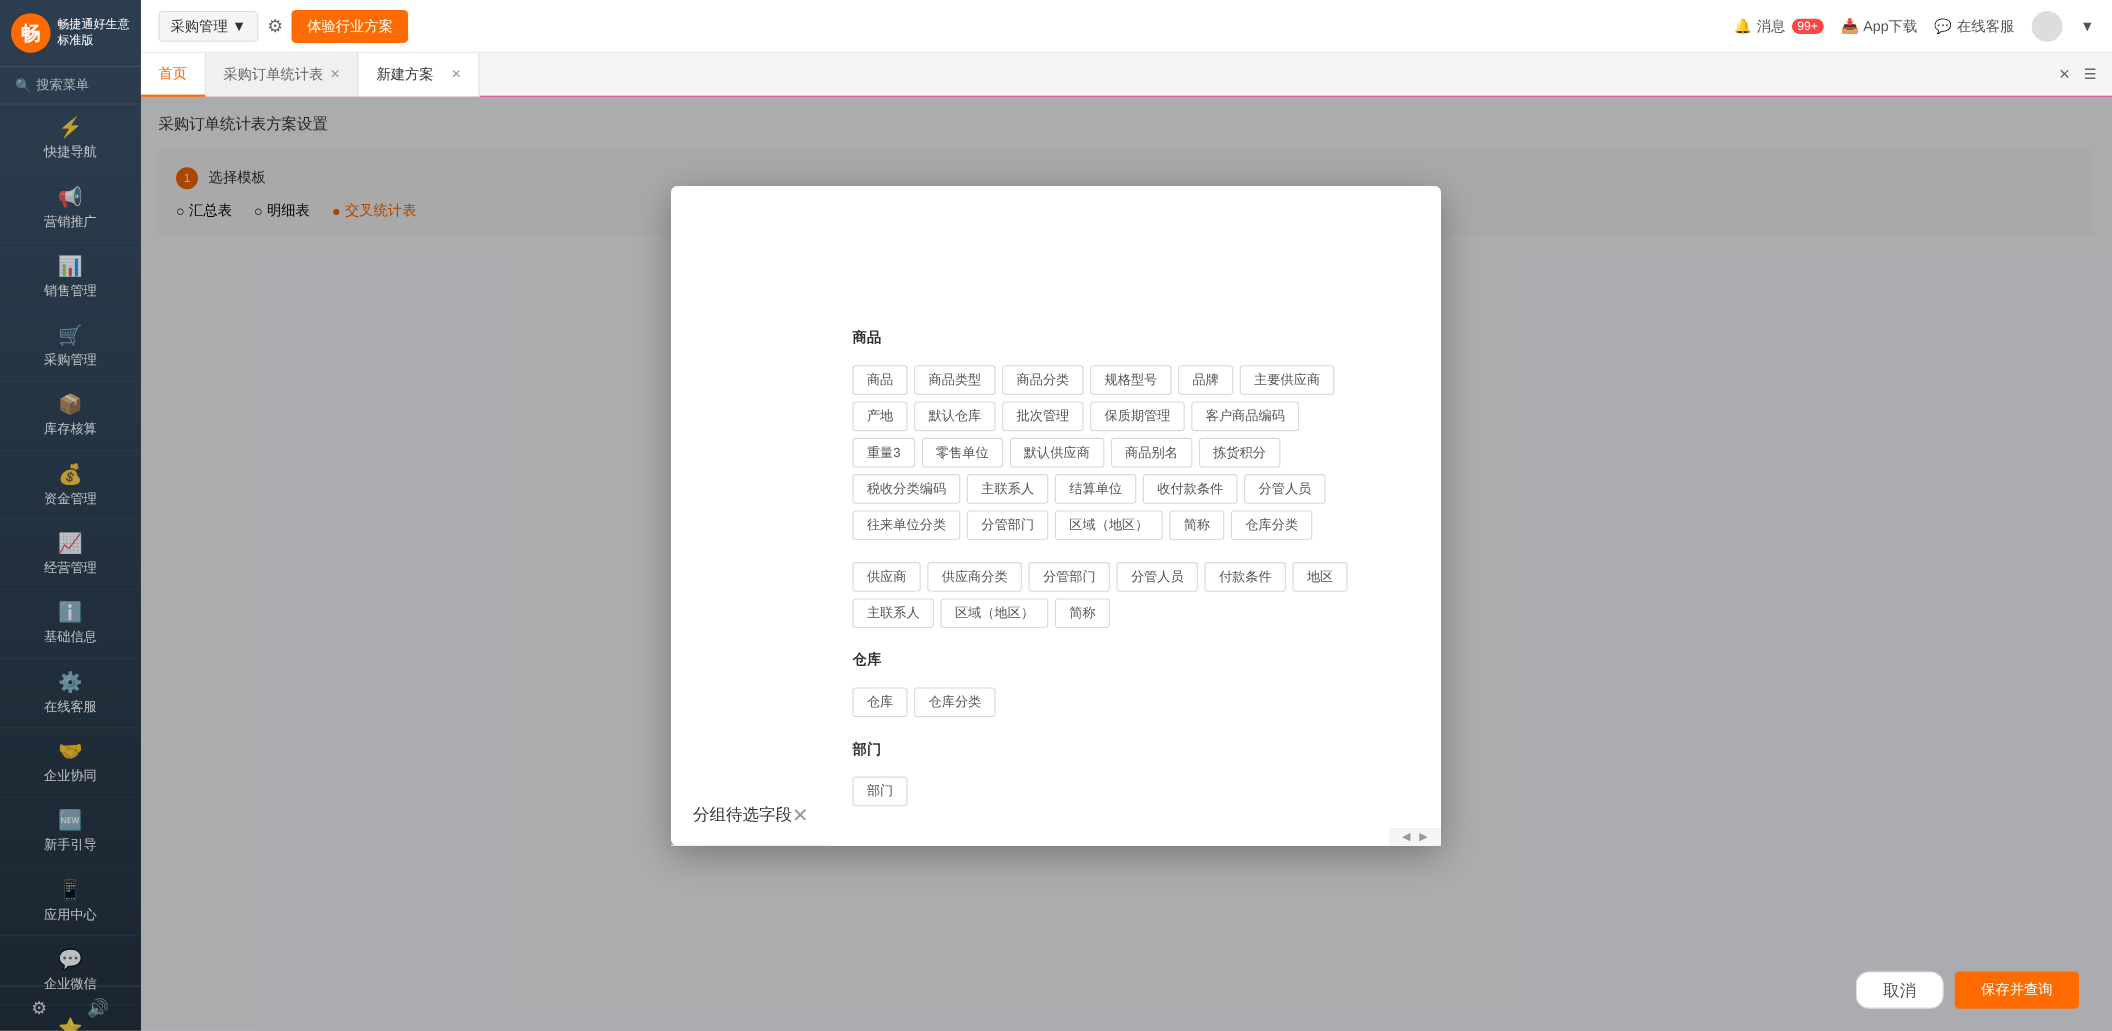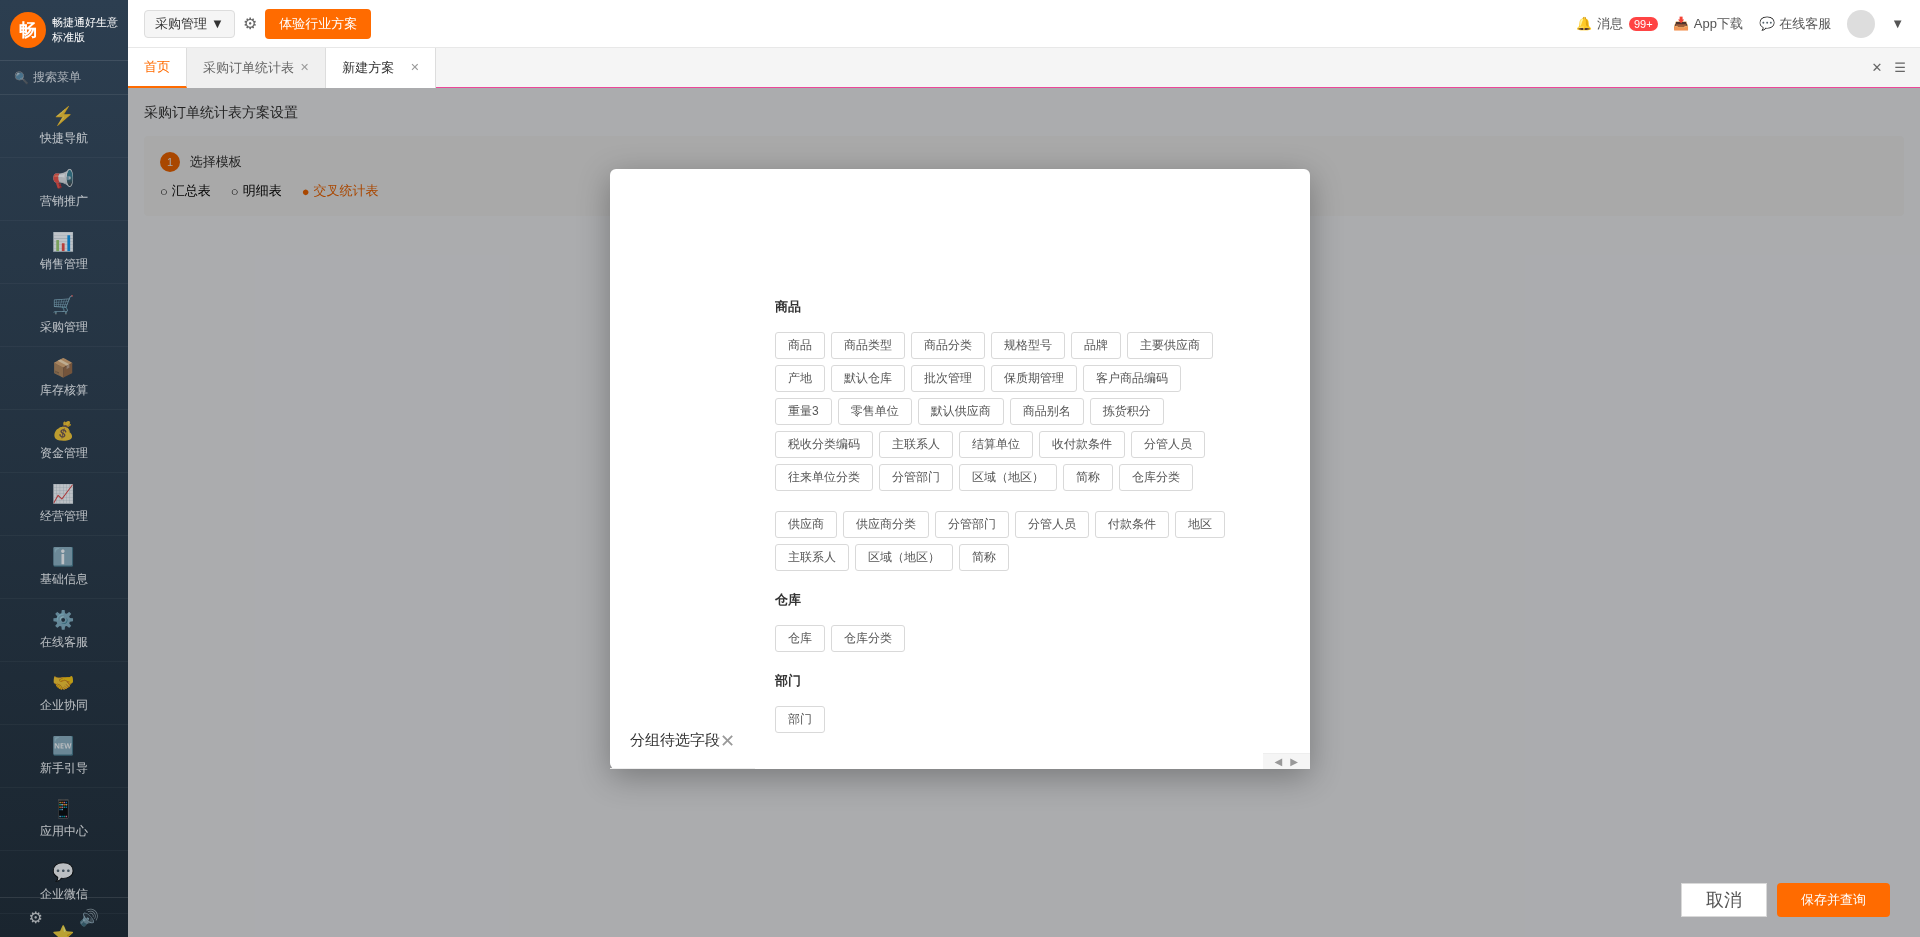--- a/index.html
+++ b/index.html
@@ -164,21 +164,21 @@
     .template-options { display: flex; gap: 20px; align-items: center; margin-top: 10px; font-size: 13px; }
     .radio-option { display: flex; align-items: center; gap: 4px; cursor: pointer; }
     .radio-selected { color: #ff6b00; }
 
     
     .modal-footer-btns {
       position: fixed; bottom: 20px; right: 30px; display: flex; gap: 10px; z-index: 400;
     }
     .btn-cancel {
       padding: 0 24px; border: 1px solid #d9d9d9; background: white;
-      border-radius: 0; cursor: pointer; font-size: 18px; color: #555;
+      border-radius: 12px; cursor: pointer; font-size: 15px; color: #555;
     }
     .btn-save {
       padding: 8px 24px; background: #ff6b00; color: white; border: none;
       border-radius: 4px; cursor: pointer; font-size: 13px;
     }
   </style>
 </head>
 <body>
 
 <div class="sidebar">

